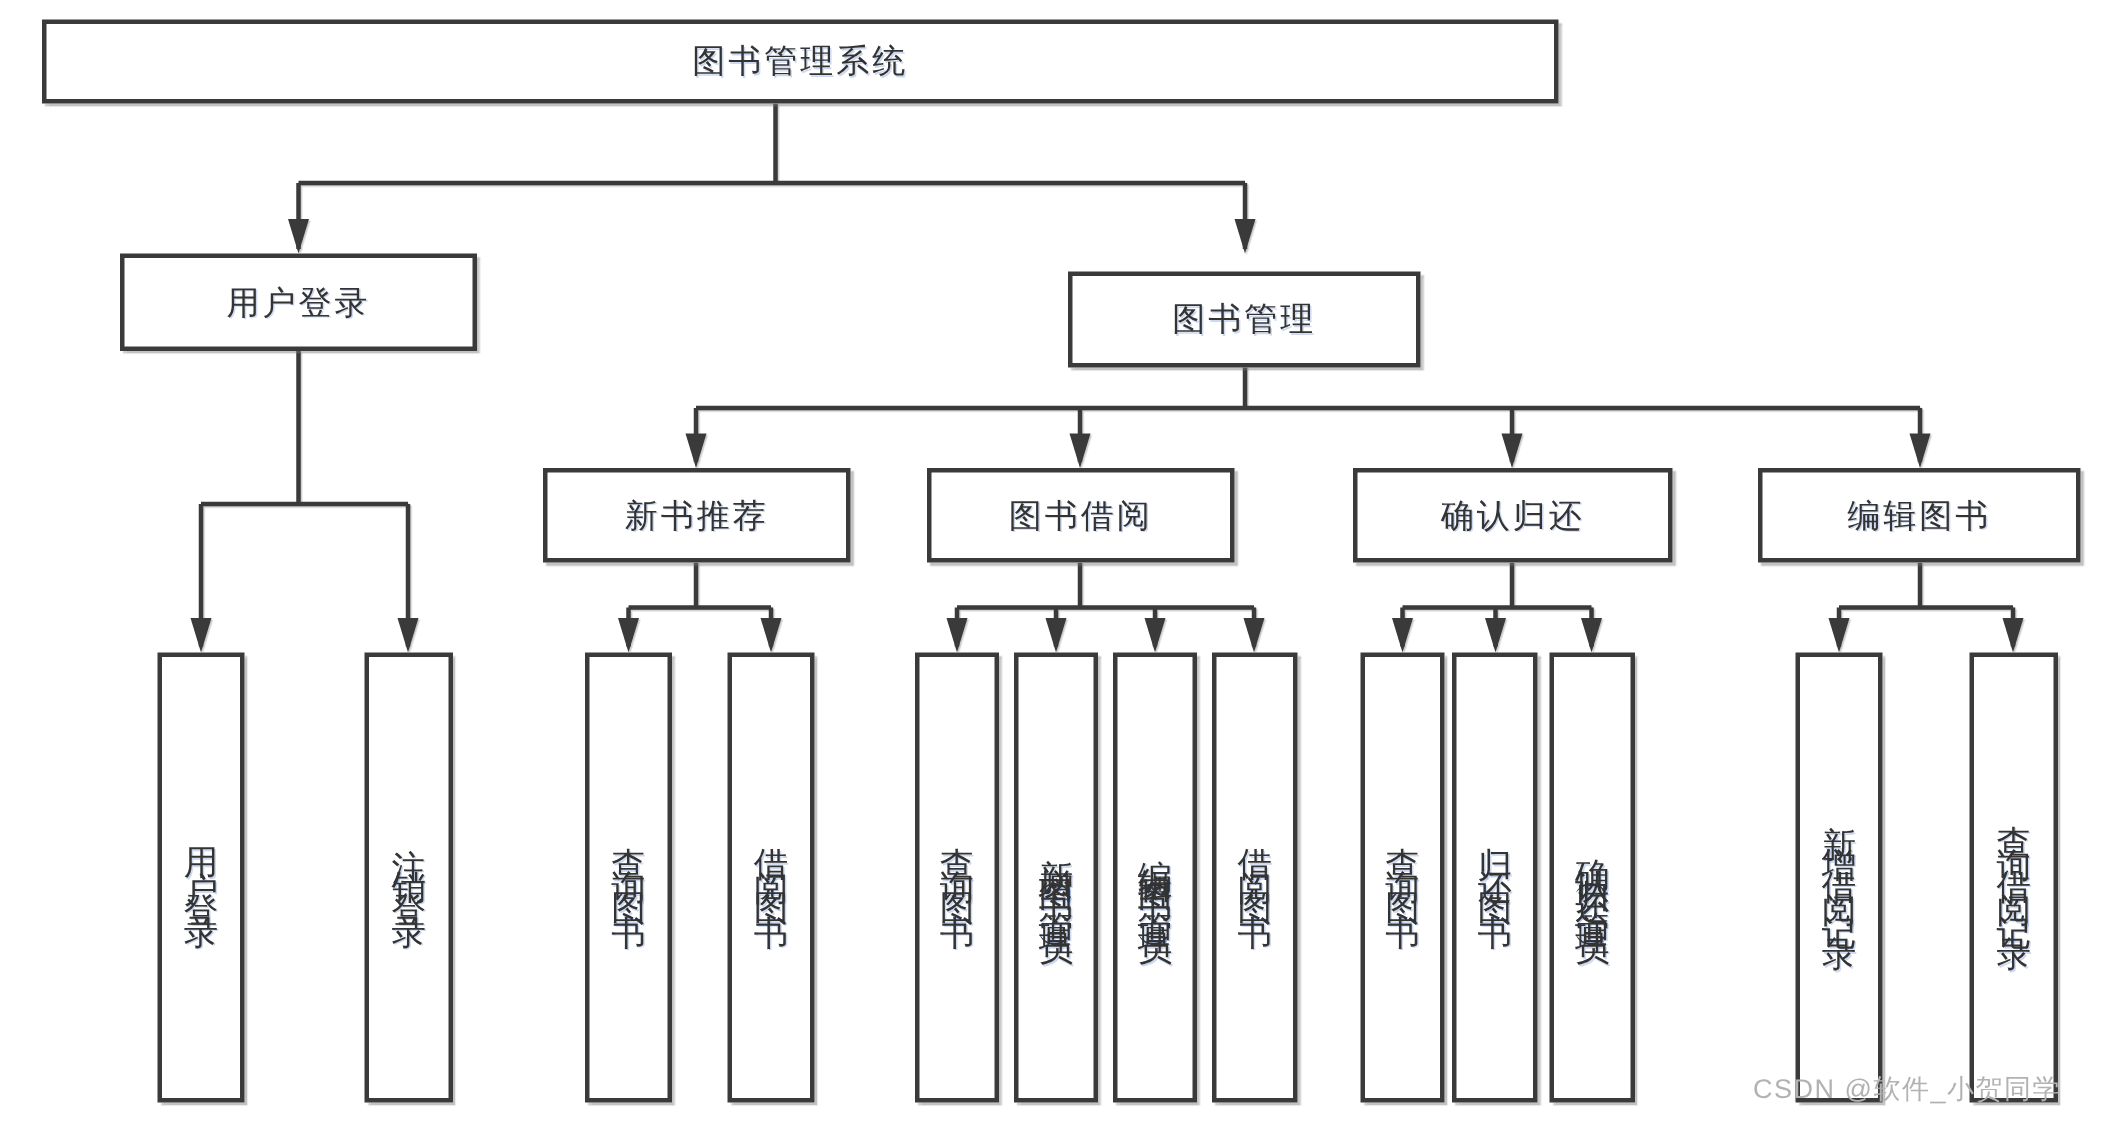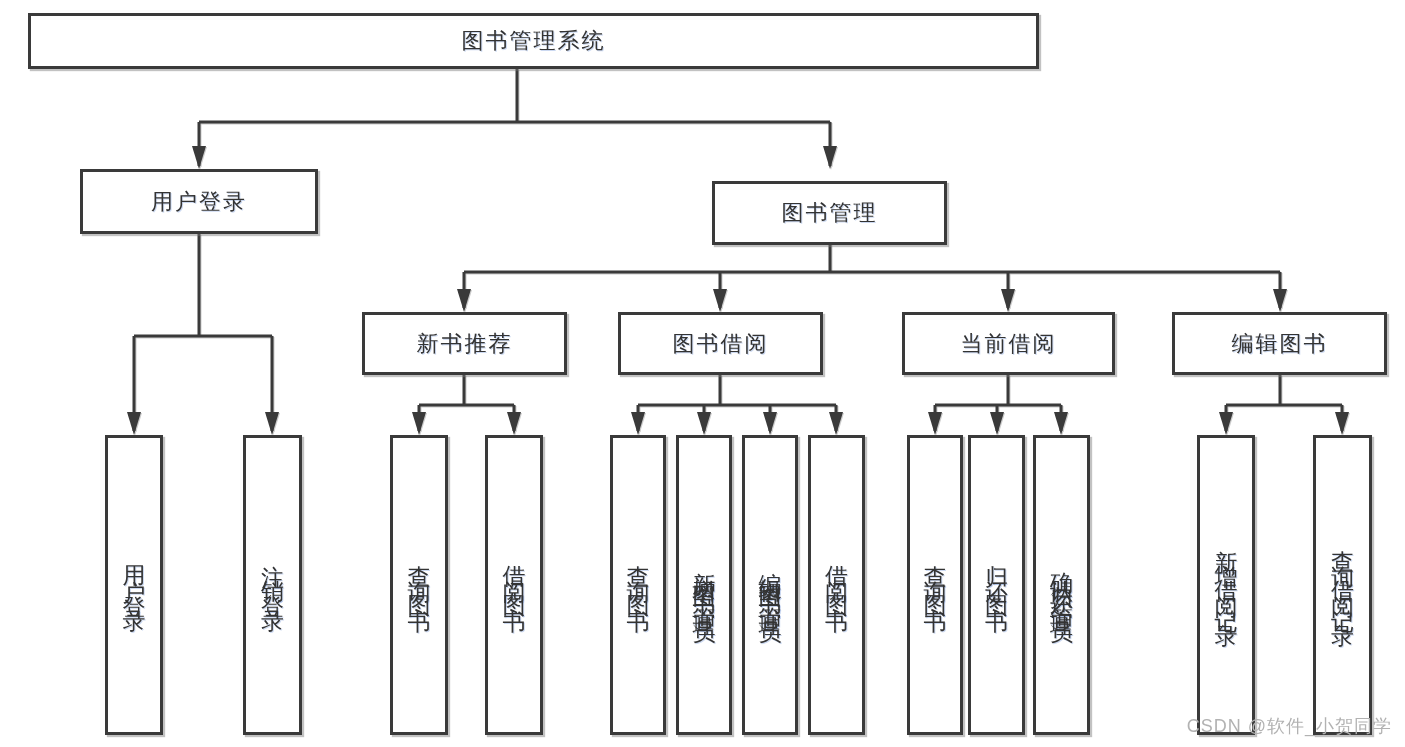--- a/index.html
+++ b/index.html
@@ -44,21 +44,21 @@
     color: #333333;
     text-shadow: 1px 1px 0 rgba(110,145,215,0.35);
     transform: translateY(-8px);
   }
   .vtext.tight {
     letter-spacing: 7px;
     transform: none;
   }
   .watermark {
     position: absolute;
-    right: 13px;
+    right: 31px;
     top: 714px;
     font-size: 18px;
     letter-spacing: 1px;
     color: #b2b2b2;
     white-space: nowrap;
     text-align: right;
   }
 </style>
 </head>
 <body>
@@ -108,21 +108,21 @@
     <span class="hlabel">图书管理</span>
   </div>
 
   <div class="node" style="left:362px; top:312px; width:205px; height:63px;">
     <span class="hlabel">新书推荐</span>
   </div>
   <div class="node" style="left:618px; top:312px; width:205px; height:63px;">
     <span class="hlabel">图书借阅</span>
   </div>
   <div class="node" style="left:902px; top:312px; width:213px; height:63px;">
-    <span class="hlabel">当前借阅</span>
+    <span class="hlabel">确认归还</span>
   </div>
   <div class="node" style="left:1172px; top:312px; width:215px; height:63px;">
     <span class="hlabel">编辑图书</span>
   </div>
 
   <div class="node" style="left:105px; top:435px; width:58px; height:300px;">
     <span class="vtext">用户登录</span>
   </div>
   <div class="node" style="left:243px; top:435px; width:59px; height:300px;">
     <span class="vtext">注销登录</span>

